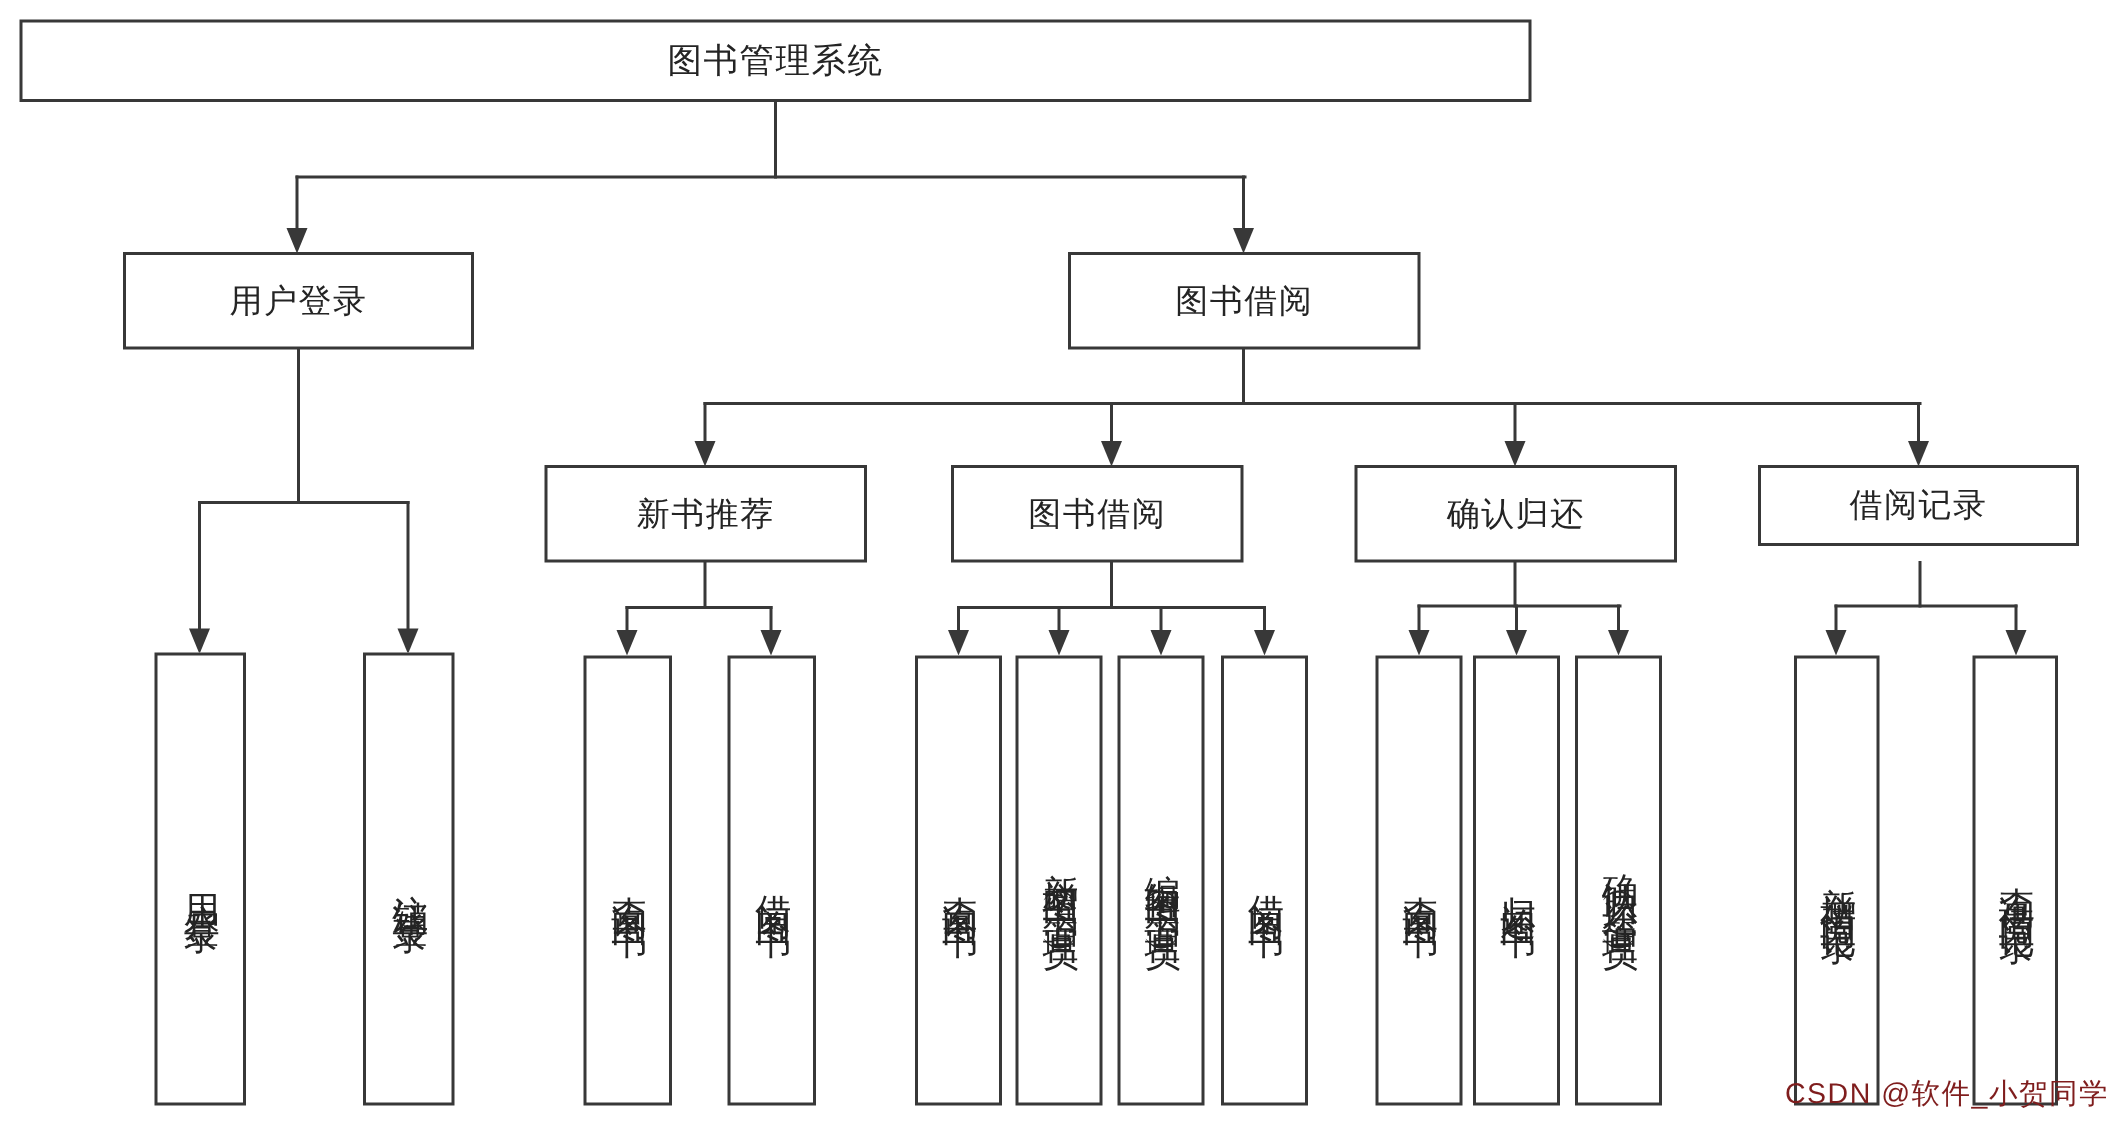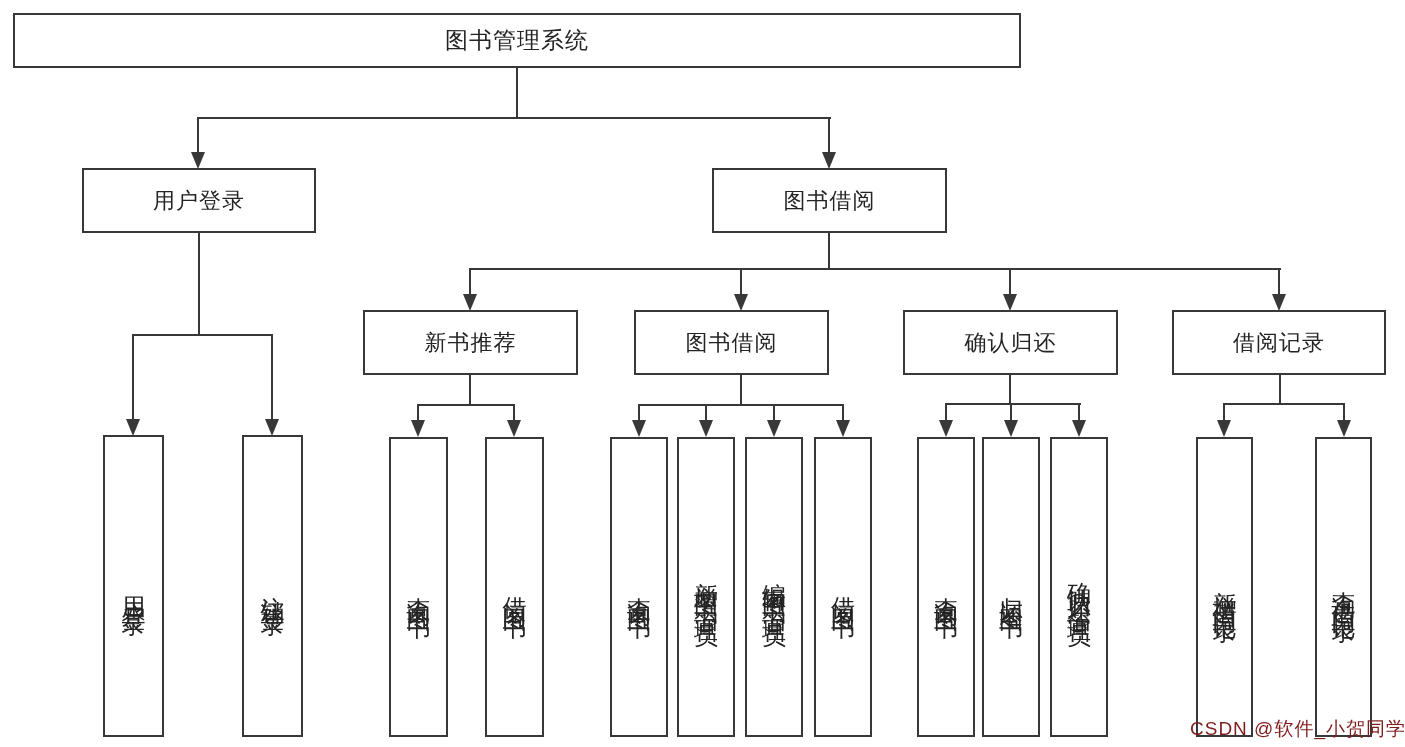--- a/index.html
+++ b/index.html
@@ -98,21 +98,21 @@
 
   <div class="box hbox" style="left:363px;top:310px;width:215px;height:65px;">
     <span class="lbl">新书推荐</span>
   </div>
   <div class="box hbox" style="left:634px;top:310px;width:195px;height:65px;">
     <span class="lbl">图书借阅</span>
   </div>
   <div class="box hbox" style="left:903px;top:310px;width:215px;height:65px;">
     <span class="lbl">确认归还</span>
   </div>
-  <div class="box hbox" style="left:1172px;top:310px;width:214px;height:65px;text-align:center;">
+  <div class="box hbox" style="left:1172px;top:310px;width:214px;height:54px;text-align:center;">
     <span class="lbl">借阅记录</span>
   </div>
 
   <div class="line" style="left:469px;top:374px;width:2px;height:32px;"></div>
   <div class="line" style="left:417px;top:404px;width:98px;height:2px;"></div>
   <div class="line" style="left:417px;top:404px;width:2px;height:17px;"></div>
   <div class="arrow" style="left:411px;top:420px;"></div>
   <div class="line" style="left:513px;top:404px;width:2px;height:17px;"></div>
   <div class="arrow" style="left:507px;top:420px;"></div>
 

